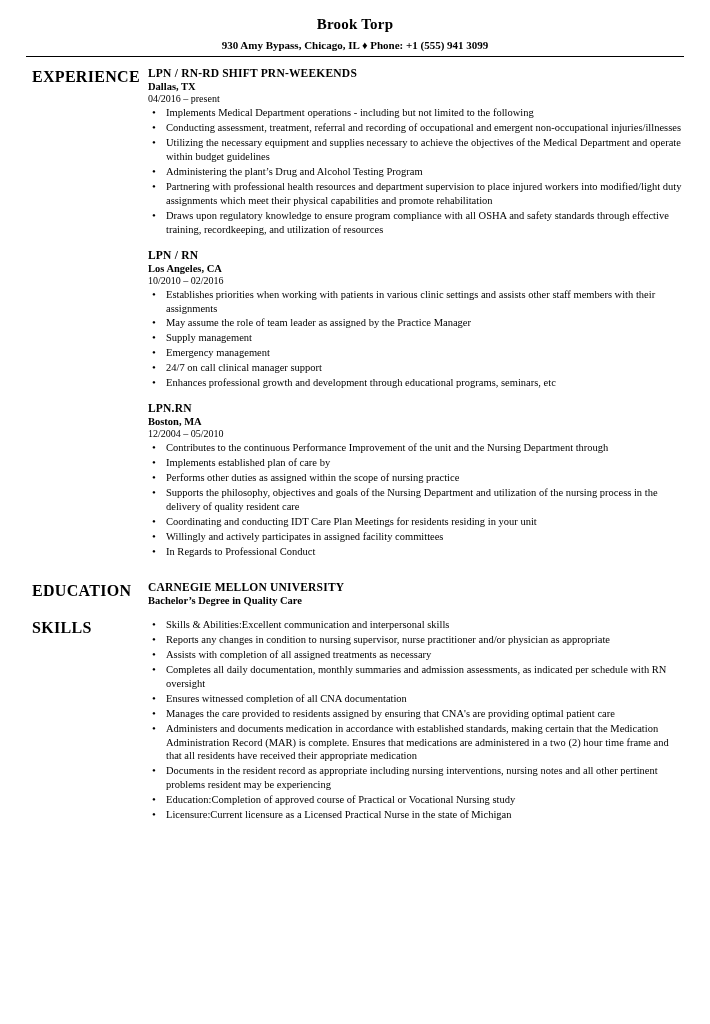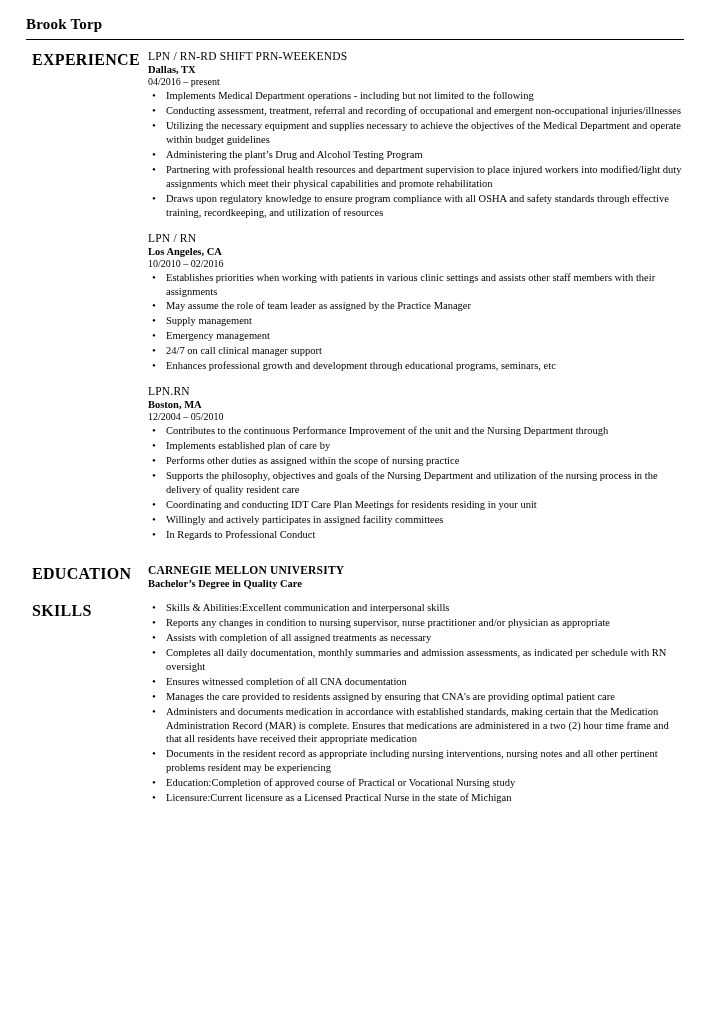--- a/index.html
+++ b/index.html
@@ -12,21 +12,21 @@
     min-height: 1024px;
     font-family: "Liberation Serif", serif;
     color: #000000;
   }
   .page {
     width: 710px;
     box-sizing: border-box;
     padding: 14px 26px 10px 26px;
   }
   .name {
-    text-align: left;
+    text-align: center;
     font-weight: bold;
     font-size: 15px;
     letter-spacing: 0.2px;
     margin: 2px 0 6px 0;
   }
   .contact {
     text-align: center;
     font-weight: bold;
     font-size: 11px;
     margin-bottom: 5px;
@@ -54,21 +54,21 @@
   }
   .section-body {
     flex: 1 1 auto;
     padding-left: 22px;
     box-sizing: border-box;
   }
   .job {
     margin-bottom: 12px;
   }
   .job-title {
-    font-weight: normal;
+    font-weight: bold;
     font-size: 11.5px;
     letter-spacing: 0.2px;
     margin-bottom: 2px;
   }
   .job-location {
     font-weight: bold;
     font-size: 10.5px;
     margin-bottom: 1px;
   }
   .job-dates {
@@ -107,20 +107,21 @@
   }
   .spacer-edu { height: 8px; }
   .spacer-skills { height: 8px; }
 </style>
 </head>
 <body>
 
 <div class="page">
 
   <div class="name">Brook Torp</div>
+  <div class="contact">930 Amy Bypass, Chicago, IL ♦ Phone: +1 (555) 941 3099</div>
   <hr class="rule">
 
   <div class="section">
     <div class="section-label">EXPERIENCE</div>
     <div class="section-body">
 
       <div class="job">
         <div class="job-title">LPN / RN-RD SHIFT PRN-WEEKENDS</div>
         <div class="job-location">Dallas, TX</div>
         <div class="job-dates">04/2016 – present</div>

